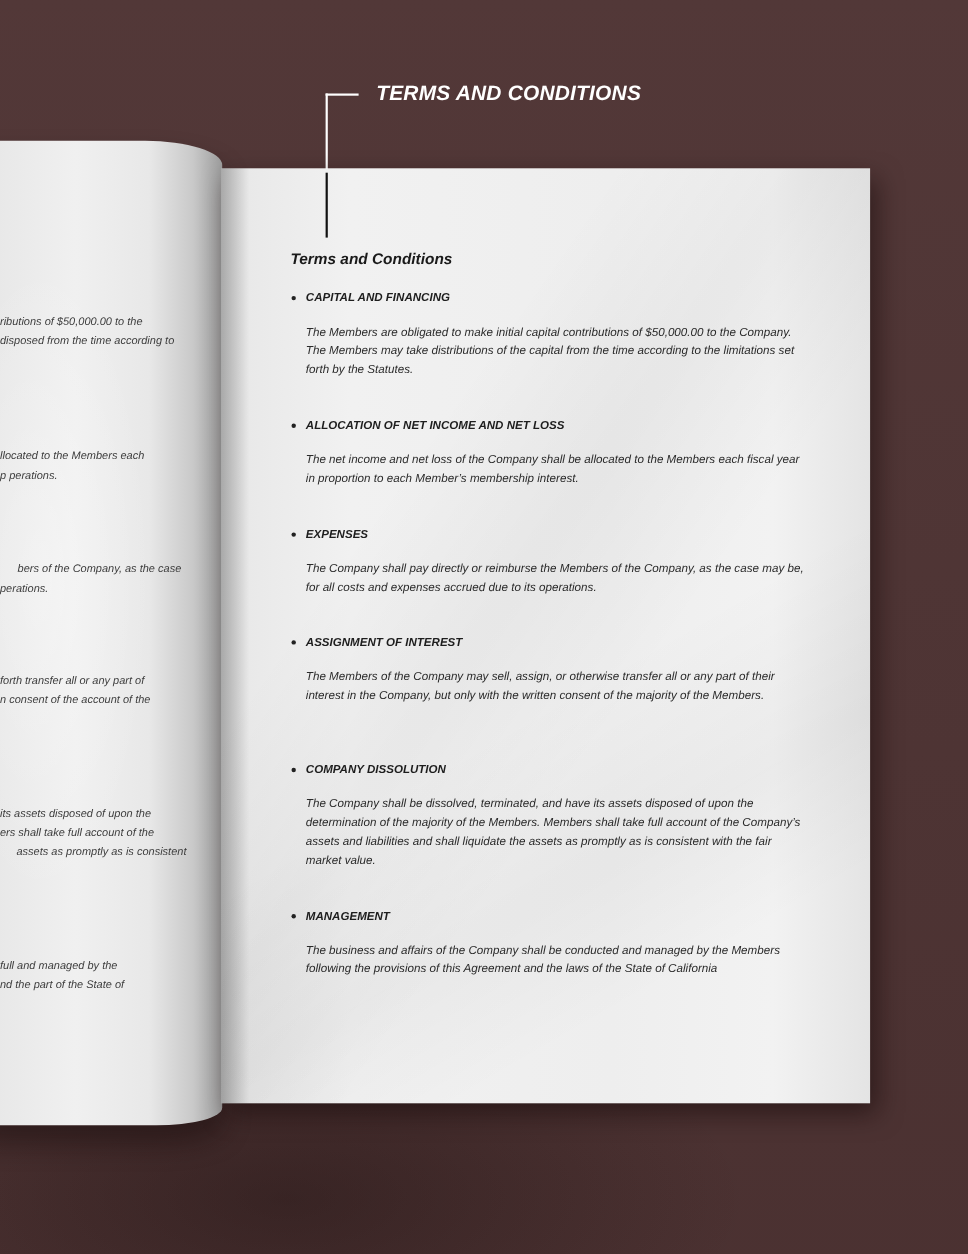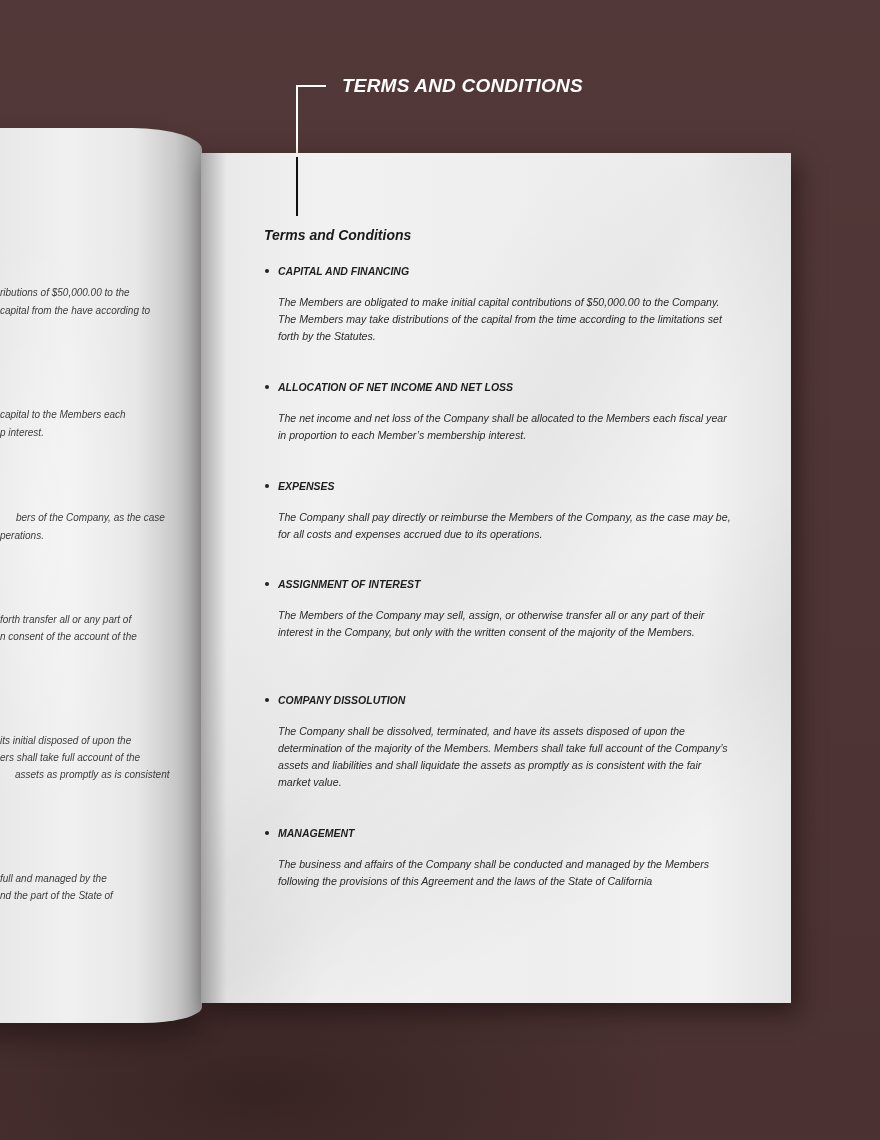--- a/index.html
+++ b/index.html
@@ -100,28 +100,28 @@
 <body>
 
 <div class="bg-shade"></div>
 
 <div class="callout-h"></div>
 <div class="callout-v-white"></div>
 <div class="callout-title">TERMS AND CONDITIONS</div>
 
 <div class="left-page">
   <div class="left-line" style="left:20px;top:159px">ributions of $50,000.00 to the</div>
-  <div class="left-line" style="left:20px;top:177px">capital from the have according to</div>
-  <div class="left-line" style="left:20px;top:281px">capital to the Members each</div>
-  <div class="left-line" style="left:20px;top:299px">p interest.</div>
+  <div class="left-line" style="left:20px;top:177px">disposed from the time according to</div>
+  <div class="left-line" style="left:20px;top:281px">llocated to the Members each</div>
+  <div class="left-line" style="left:20px;top:299px">p perations.</div>
   <div class="left-line" style="left:36px;top:384px">bers of the Company, as the case</div>
   <div class="left-line" style="left:20px;top:402px">perations.</div>
   <div class="left-line" style="left:20px;top:486px">forth transfer all or any part of</div>
   <div class="left-line" style="left:20px;top:503px">n consent of the account of the</div>
-  <div class="left-line" style="left:20px;top:607px">its initial disposed of upon the</div>
+  <div class="left-line" style="left:20px;top:607px">its assets disposed of upon the</div>
   <div class="left-line" style="left:20px;top:624px">ers shall take full account of the</div>
   <div class="left-line" style="left:35px;top:641px">assets as promptly as is consistent</div>
   <div class="left-line" style="left:20px;top:745px">full and managed by the</div>
   <div class="left-line" style="left:20px;top:762px">nd the part of the State of</div>
 </div>
 
 <div class="right-page">
   <div class="spine-shadow"></div>
   <div class="doc">
     <div class="doc-title">Terms and Conditions</div>

